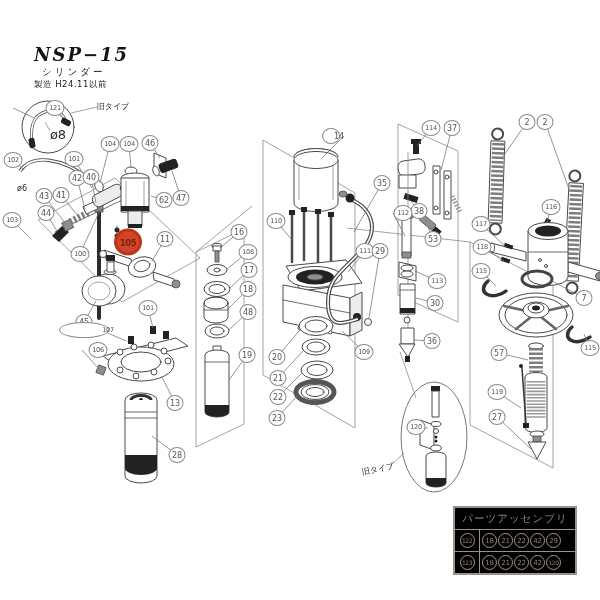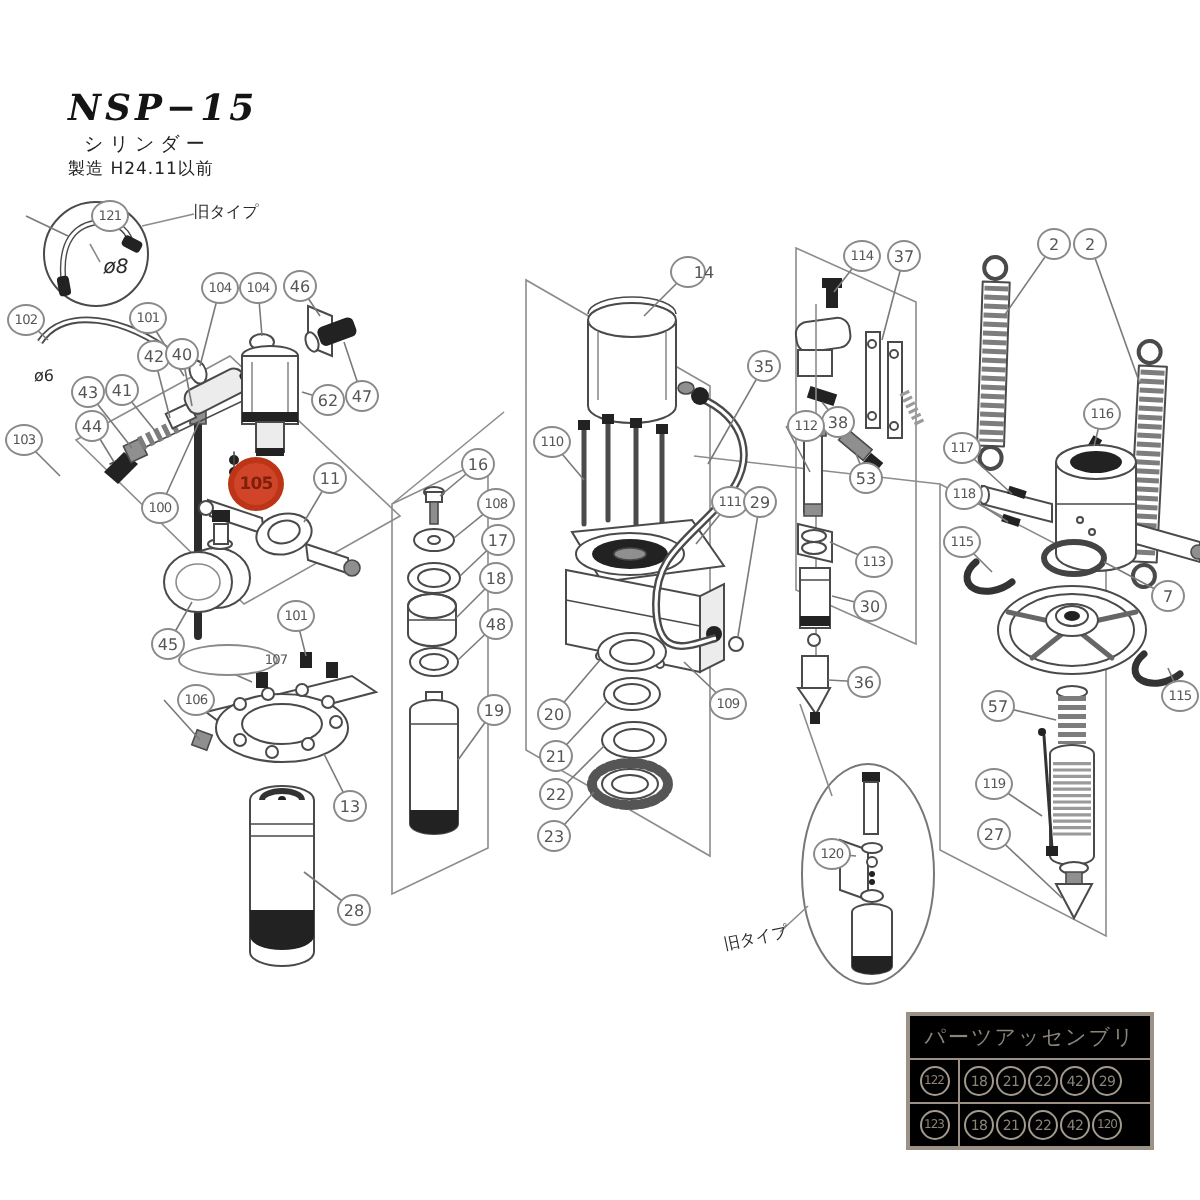--- a/index.html
+++ b/index.html
@@ -407,21 +407,21 @@
   </svg>
 
   <div id="title-block">
     <div class="model">NSP−15</div>
     <div class="sub">シリンダー</div>
     <div class="note">製造 H24.11以前</div>
   </div>
 
   <div id="label-layer">
       <div class="tlabel" style="left: 113px; top: 106px; font-size: 8px; transform: translate(-50%, -50%) rotate(0deg);">旧タイプ</div>
-      <div class="tlabel" style="left: 58px; top: 134px; font-size: 10px; transform: translate(-50%, -50%) rotate(0deg); font-style: italic;">ø8</div>
+      <div class="tlabel" style="left: 58px; top: 134px; font-size: 13px; transform: translate(-50%, -50%) rotate(0deg);">ø8</div>
       <div class="tlabel" style="left: 22px; top: 188px; font-size: 8px; transform: translate(-50%, -50%) rotate(0deg);">ø6</div>
       <div class="tlabel" style="left: 378px; top: 469px; font-size: 8px; transform: translate(-50%, -50%) rotate(-12deg);">旧タイプ</div>
     </div>
   <div id="callout-layer">
       <div class="callout d3" style="left: 13px; top: 108px; margin-left: 42px;">121</div>
       <div class="callout d3" style="left: 13px; top: 160px;">102</div>
       <div class="callout d3" style="left: 74px; top: 159px;">101</div>
       <div class="callout" style="left: 77px; top: 178px;">42</div>
       <div class="callout" style="left: 91px; top: 177px;">40</div>
       <div class="callout" style="left: 44px; top: 196px;">43</div>
@@ -430,32 +430,32 @@
       <div class="callout d3" style="left: 12px; top: 220px;">103</div>
       <div class="callout d3" style="left: 80px; top: 254px;">100</div>
       <div class="callout d3" style="left: 110px; top: 144px;">104</div>
       <div class="callout d3" style="left: 129px; top: 144px;">104</div>
       <div class="callout" style="left: 150px; top: 143px;">46</div>
       <div class="callout" style="left: 164px; top: 200px;">62</div>
       <div class="callout" style="left: 181px; top: 198px;">47</div>
       <div class="callout d3 hl" style="left: 128px; top: 242px;">105</div>
       <div class="callout" style="left: 165px; top: 239px;">11</div>
       <div class="callout" style="left: 84px; top: 322px;">45</div>
-      <div class="callout d3" style="left: 114px; top: 330px; padding-left: 48px;">107</div>
+      <div class="callout d3" style="left: 84px; top: 330px; padding-left: 48px;">107</div>
       <div class="callout d3" style="left: 82px; top: 350px; margin-left: 16px;">106</div>
       <div class="callout d3" style="left: 148px; top: 308px;">101</div>
       <div class="callout" style="left: 175px; top: 403px;">13</div>
       <div class="callout" style="left: 177px; top: 455px;">28</div>
       <div class="callout" style="left: 239px; top: 232px;">16</div>
       <div class="callout d3" style="left: 248px; top: 252px;">108</div>
       <div class="callout" style="left: 249px; top: 270px;">17</div>
       <div class="callout" style="left: 248px; top: 289px;">18</div>
       <div class="callout" style="left: 248px; top: 312px;">48</div>
       <div class="callout" style="left: 247px; top: 355px;">19</div>
-      <div class="callout" style="left: 344px; top: 136px; padding-left: 16px;">14</div>
+      <div class="callout" style="left: 331px; top: 136px; padding-left: 16px;">14</div>
       <div class="callout" style="left: 382px; top: 183px;">35</div>
       <div class="callout d3" style="left: 276px; top: 221px;">110</div>
       <div class="callout d3" style="left: 365px; top: 251px;">111</div>
       <div class="callout" style="left: 380px; top: 251px;">29</div>
       <div class="callout d3" style="left: 364px; top: 352px;">109</div>
       <div class="callout" style="left: 277px; top: 357px;">20</div>
       <div class="callout" style="left: 278px; top: 378px;">21</div>
       <div class="callout" style="left: 278px; top: 397px;">22</div>
       <div class="callout" style="left: 277px; top: 418px;">23</div>
       <div class="callout d3" style="left: 431px; top: 128px;">114</div>

